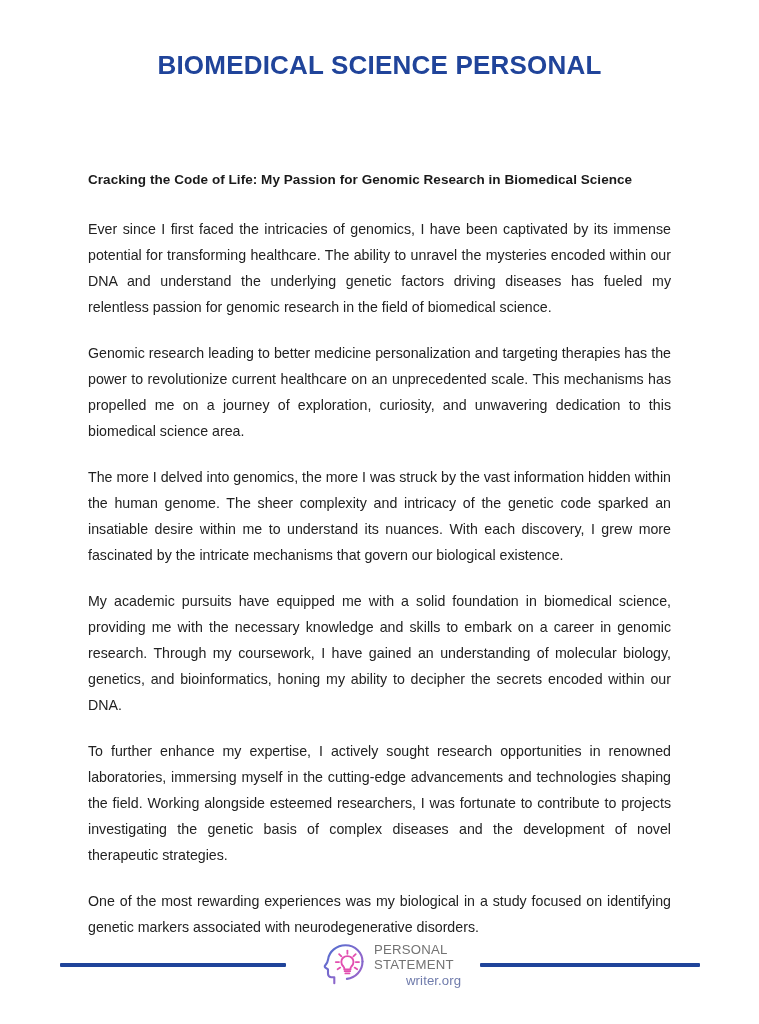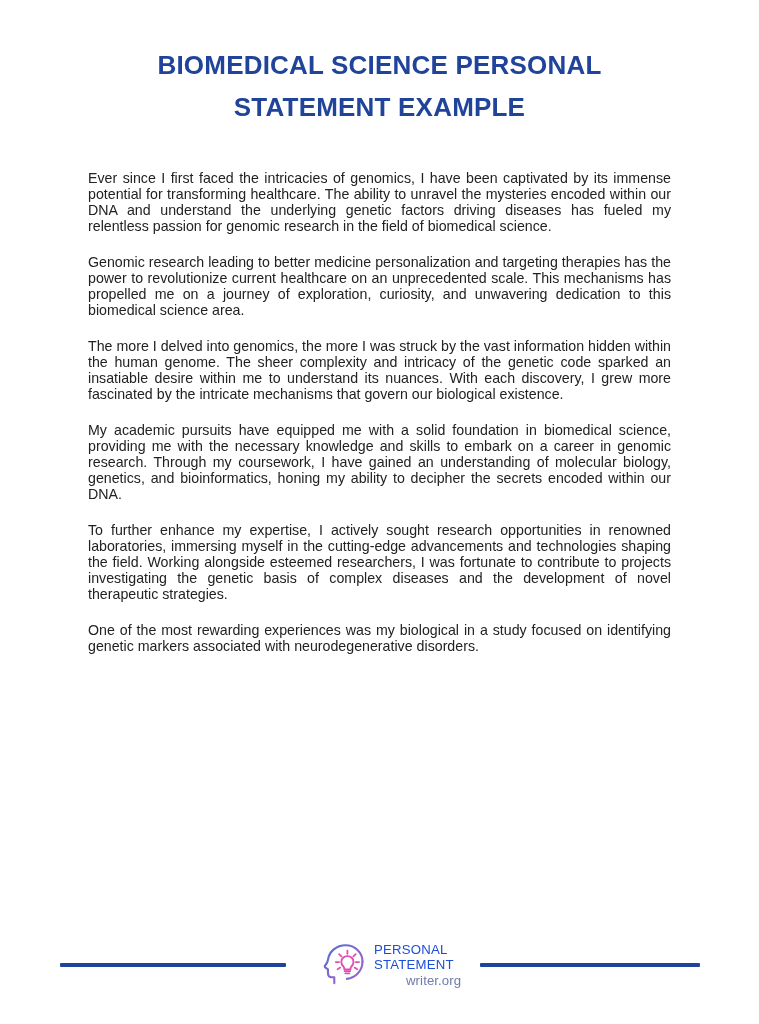--- a/index.html
+++ b/index.html
@@ -49,21 +49,21 @@
     font-weight: bold;
     color: #1a1a1a;
     line-height: 20px;
     margin: 0 0 26px 0;
     letter-spacing: 0.05px;
   }
 
   .para {
     font-size: 14.2px;
     color: #222222;
-    line-height: 16px;
+    line-height: 26px;
     text-align: justify;
     text-justify: inter-word;
     margin: 0 0 20px 0;
     letter-spacing: 0.01px;
   }
   .para:last-child {
     margin-bottom: 0;
   }
 
   
@@ -102,45 +102,45 @@
   }
   .logo-words {
     display: flex;
     flex-direction: column;
     justify-content: center;
     line-height: 1;
   }
   .logo-line1,
   .logo-line2 {
     font-size: 13.2px;
-    color: #1d4ed8;
+    color: #737373;
     letter-spacing: 0.2px;
     font-weight: normal;
     line-height: 15.5px;
   }
   .logo-line3 {
     font-size: 13.2px;
     color: #6f7bab;
     letter-spacing: 0.1px;
     line-height: 16px;
     margin-left: 32px;
   }
 </style>
 </head>
 <body>
 
 <div class="page">
 
   <div class="doc-title">
     <div>BIOMEDICAL SCIENCE PERSONAL</div>
-    <div>STATEMENT EXAMPLE</div>
   </div>
 
   <div class="content">
 
+    <p class="section-heading">Cracking the Code of Life: My Passion for Genomic Research in Biomedical Science</p>
 
     <p class="para">Ever since I first faced the intricacies of genomics, I have been captivated by its immense potential for transforming healthcare. The ability to unravel the mysteries encoded within our DNA and understand the underlying genetic factors driving diseases has fueled my relentless passion for genomic research in the field of biomedical science.</p>
     <p class="para">Genomic research leading to better medicine personalization and targeting therapies has the power to revolutionize current healthcare on an unprecedented scale. This mechanisms has propelled me on a journey of exploration, curiosity, and unwavering dedication to this biomedical science area.</p>
     <p class="para">The more I delved into genomics, the more I was struck by the vast information hidden within the human genome. The sheer complexity and intricacy of the genetic code sparked an insatiable desire within me to understand its nuances. With each discovery, I grew more fascinated by the intricate mechanisms that govern our biological existence.</p>
     <p class="para">My academic pursuits have equipped me with a solid foundation in biomedical science, providing me with the necessary knowledge and skills to embark on a career in genomic research. Through my coursework, I have gained an understanding of molecular biology, genetics, and bioinformatics, honing my ability to decipher the secrets encoded within our DNA.</p>
     <p class="para">To further enhance my expertise, I actively sought research opportunities in renowned laboratories, immersing myself in the cutting-edge advancements and technologies shaping the field. Working alongside esteemed researchers, I was fortunate to contribute to projects investigating the genetic basis of complex diseases and the development of novel therapeutic strategies.</p>
     <p class="para">One of the most rewarding experiences was my biological in a study focused on identifying genetic markers associated with neurodegenerative disorders.</p>
 
   </div>
 

